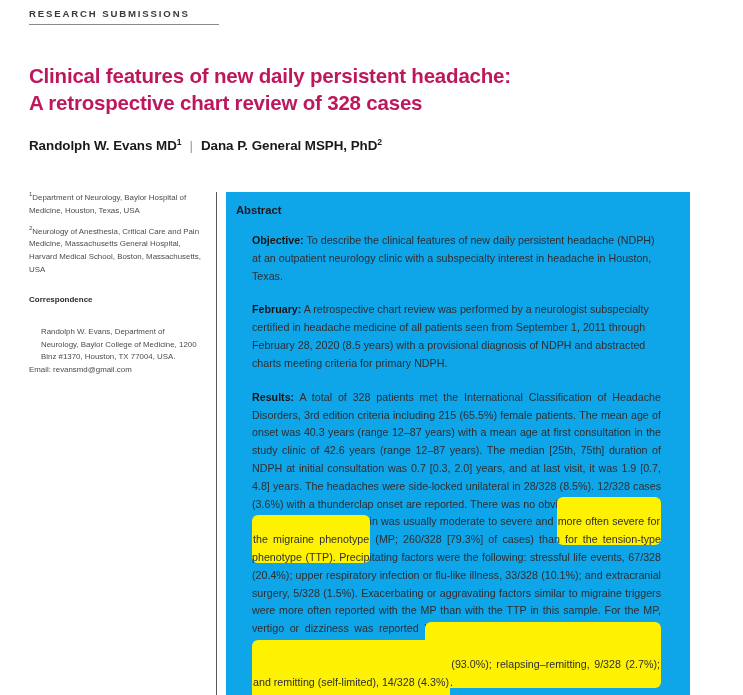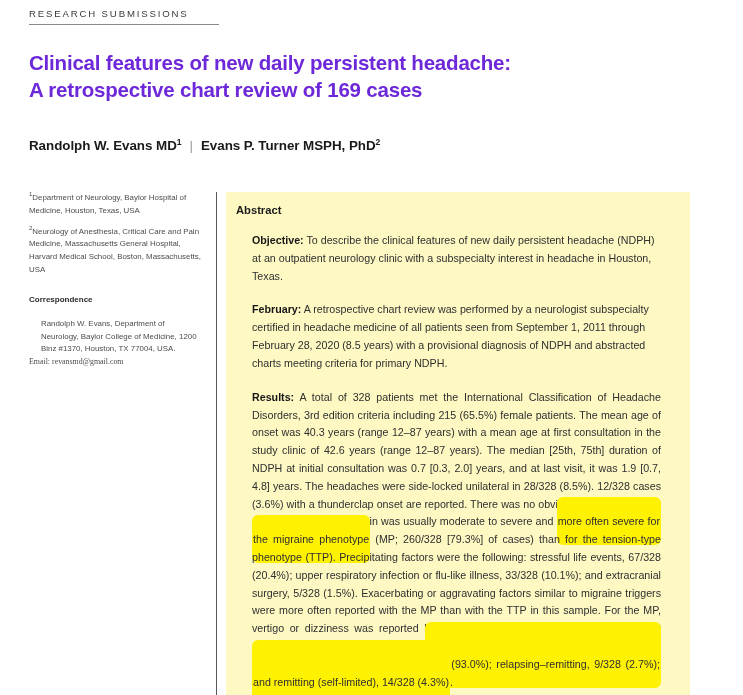--- a/index.html
+++ b/index.html
@@ -26,45 +26,45 @@
   
   .section-kicker {
     position: absolute;
     left: 29px;
     top: 8px;
     width: 250px;
   }
   .section-kicker .kicker-text {
     display: block;
     font-size: 9.6px;
-    font-weight: 400;
+    font-weight: 700;
     letter-spacing: 1.85px;
     color: #3a3a3c;
     text-transform: uppercase;
     padding-bottom: 5px;
   }
   .kicker-rule {
     display: block;
     width: 190px;
     height: 1px;
     background: #8a8a8d;
   }
 
   
   .article-title {
     position: absolute;
     left: 29px;
-    top: 49px;
+    top: 62px;
     width: 650px;
     margin: 0;
     font-size: 20.5px;
     font-weight: 700;
     line-height: 1.33;
     letter-spacing: -0.2px;
-    color: #6d28d9;
+    color: #be185d;
   }
   .article-title .title-line {
     display: block;
   }
 
   
   .author-line {
     position: absolute;
     left: 29px;
     top: 138px;
@@ -105,50 +105,49 @@
     vertical-align: super;
     line-height: 0;
   }
   .meta-block {
     margin-top: 17px;
   }
   .meta-block .meta-heading {
     display: block;
     font-weight: 700;
     color: #2b2b2d;
-    margin-bottom: 11px;
+    margin-bottom: 19px;
     font-size: 8px;
   }
   .meta-block .meta-body {
     display: block;
     margin-left: 12px;
   }
   .meta-block .meta-email {
     display: block;
-    font-family: Liberation Serif, serif;
   }
 
   
   .col-divider {
     position: absolute;
     left: 216px;
     top: 192px;
     width: 1px;
     height: 503px;
     background: #58585a;
   }
 
   
   .abstract-panel {
     position: absolute;
     left: 226px;
     top: 192px;
     width: 464px;
     height: 503px;
-    background: #fef9c3;
+    background: #0ea5e9;
     box-sizing: border-box;
     padding: 12px 13px 0 10px;
     overflow: hidden;
   }
   .abstract-heading {
     margin: 0 0 2px 0;
     font-size: 11.2px;
     font-weight: 700;
     color: #1a1a1a;
   }
@@ -181,25 +180,25 @@
 
 <div class="page">
 
   <div class="section-kicker">
     <span class="kicker-text">RESEARCH SUBMISSIONS</span>
     <span class="kicker-rule"></span>
   </div>
 
   <h1 class="article-title">
     <span class="title-line">Clinical features of new daily persistent headache:</span>
-    <span class="title-line">A retrospective chart review of 169 cases</span>
+    <span class="title-line">A retrospective chart review of 328 cases</span>
   </h1>
 
   <div class="author-line">
-    <span class="author-name"><span>Randolph W. Evans MD</span><sup>1</sup></span><span class="author-sep">|</span><span class="author-name"><span>Evans P. Turner MSPH, PhD</span><sup>2</sup></span>
+    <span class="author-name"><span>Randolph W. Evans MD</span><sup>1</sup></span><span class="author-sep">|</span><span class="author-name"><span>Dana P. General MSPH, PhD</span><sup>2</sup></span>
   </div>
 
   <div class="meta-col">
     <p class="affil"><sup>1</sup><span>Department of Neurology, Baylor Hospital of Medicine, Houston, Texas, USA</span></p>
     <p class="affil"><sup>2</sup><span>Neurology of Anesthesia, Critical Care and Pain Medicine, Massachusetts General Hospital, Harvard Medical School, Boston, Massachusetts, USA</span></p>
 
     <div class="meta-block">
       <span class="meta-heading">Correspondence</span>
       <span class="meta-body">Randolph W. Evans, Department of Neurology, Baylor College of Medicine, 1200 Binz #1370, Houston, TX 77004, USA.</span>
       <span class="meta-email">Email: revansmd@gmail.com</span>

